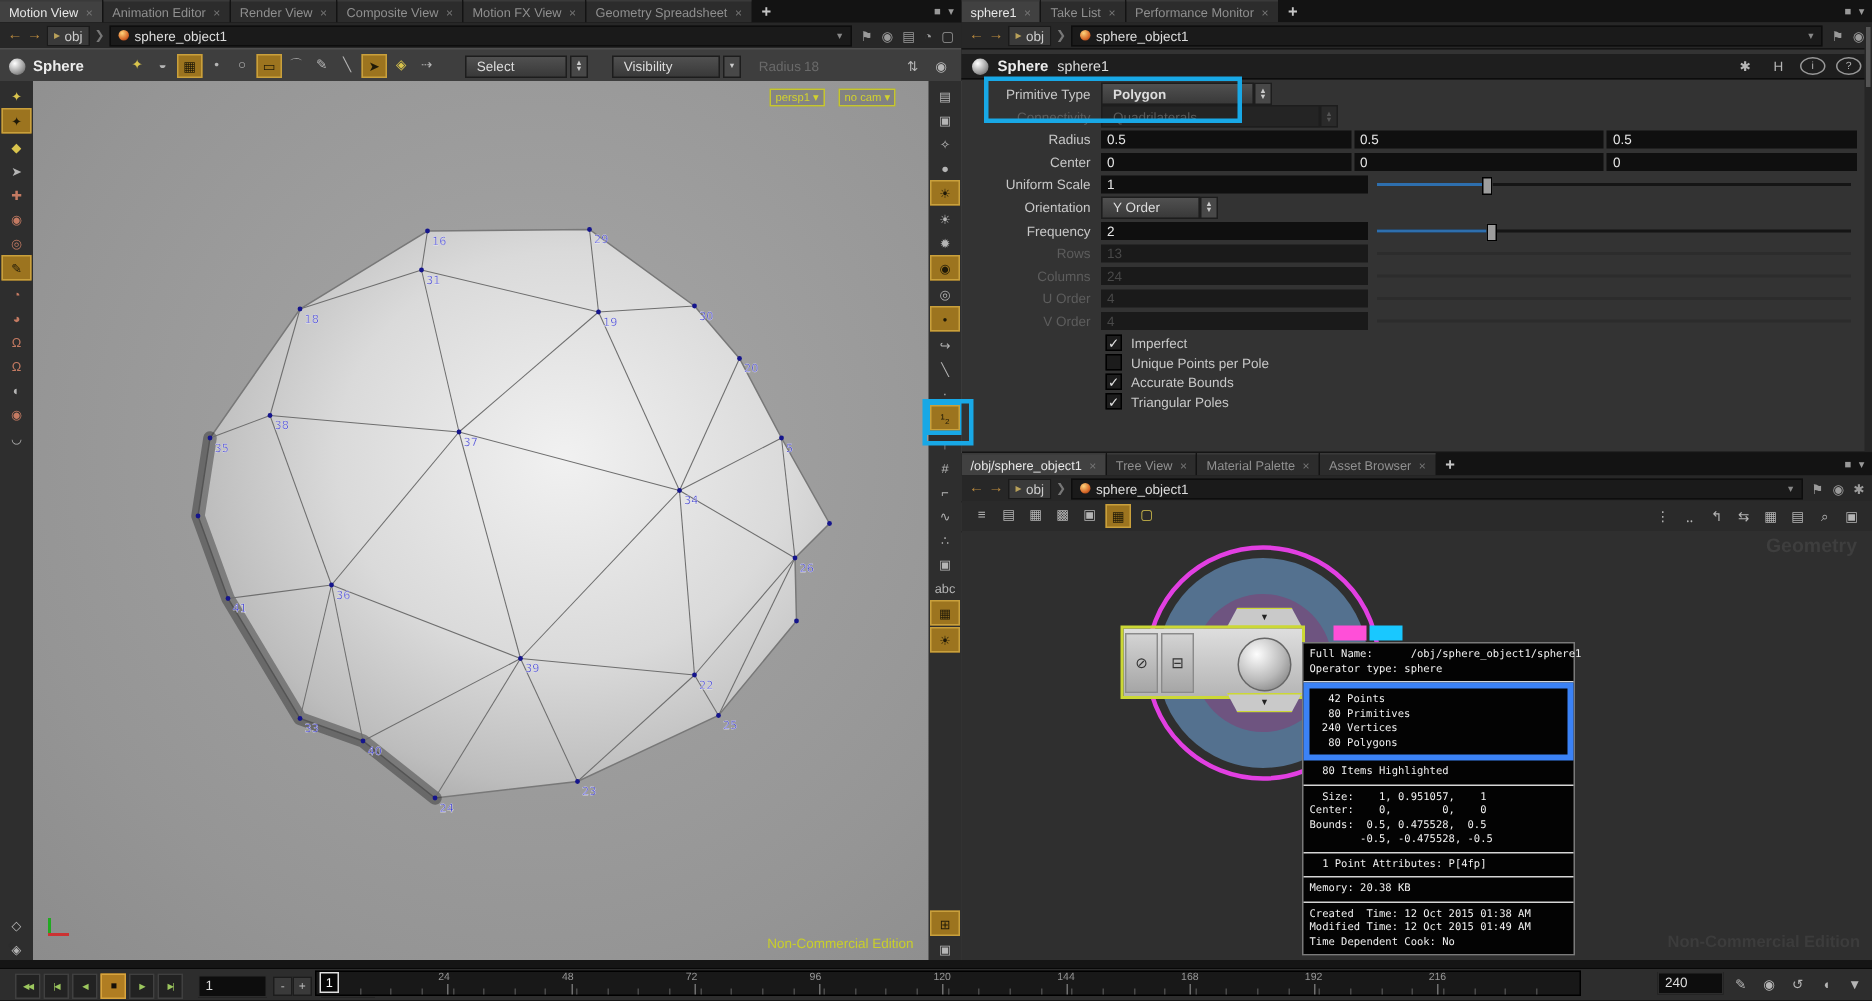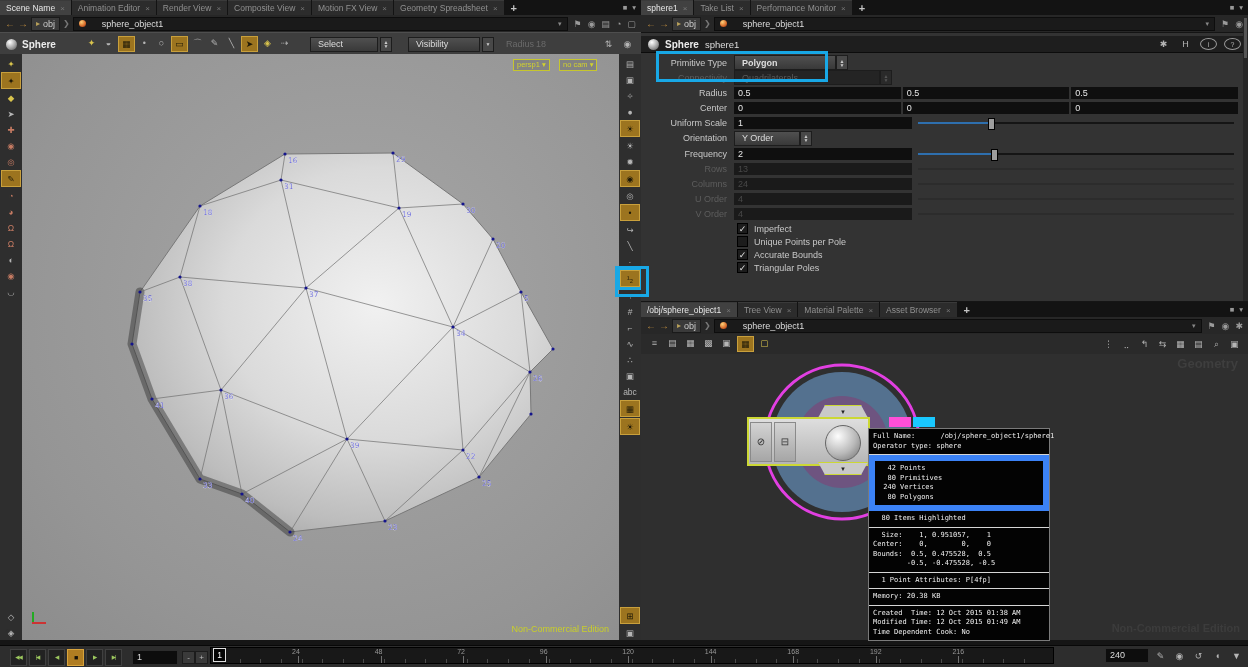--- a/index.html
+++ b/index.html
@@ -11,21 +11,21 @@
   .tx{font-size:8px;color:#777;}
   .tab-add{color:#c5c5c5;font-size:11px;padding:0 6px;align-self:center;font-weight:bold;}
   .tabbar-end{margin-left:auto;display:flex;gap:5px;padding:0 5px;color:#999;font-size:7.5px;align-self:center;}
   
   .pathbar{position:absolute;height:17px;background:#272727;display:flex;align-items:center;gap:3px;padding:0 5px;font-size:9px;border-bottom:1px solid #141414;}
   .nav{color:#b9893e;font-size:10px;line-height:10px;}
   .chip{background:#3a3a3a;border:1px solid #1a1a1a;padding:0 4px;height:12px;color:#ccc;display:flex;gap:3px;align-items:center;}
   .ci-folder{color:#b9a15a;font-size:8px;}
   .ci-ball{width:7px;height:7px;border-radius:50%;background:radial-gradient(circle at 35% 30%,#ffd27a,#d86a2a 60%,#7a2a10);}
   .bc-sep{color:#777;font-size:8px;}
-  .path-field{flex:1;background:#1a1a1a;border:1px solid #0d0d0d;height:12px;padding:0 5px;color:#ddd;display:flex;align-items:center;gap:16px;font-size:9px;}
+  .path-field{flex:1;background:#1a1a1a;border:1px solid #0d0d0d;height:12px;padding:0 5px;color:#ddd;display:flex;align-items:center;gap:4px;font-size:9px;}
   .pf-end{margin-left:auto;color:#888;font-size:7px;}
   .pend{display:flex;gap:6px;color:#9a9a9a;font-size:9px;align-items:center;padding-left:3px;}
   
   .vtoolbar{position:absolute;background:#3e3e3e;border-top:1px solid #4e4e4e;border-bottom:1px solid #101010;display:flex;align-items:center;gap:2px;padding:0 6px;}
   .obj-label{font-weight:bold;color:#ececec;font-size:10px;display:flex;align-items:center;gap:5px;margin-right:26px;}
   .ball-mini{width:11px;height:11px;border-radius:50%;background:radial-gradient(circle at 35% 30%,#fff,#9a9a9a 60%,#4a4a4a);}
   .icon{min-width:15px;height:14px;display:flex;align-items:center;justify-content:center;font-size:9px;color:#b5b5b5;cursor:default;}
   .icon.y{color:#d9c44d;}
   .icon.r{color:#c47a62;}
   .icon.a{background:#9c741f;border:1px solid #c9a03c;color:#201a08;}
@@ -79,21 +79,21 @@
   .flagbtn{width:20px;height:38px;margin:1px;background:linear-gradient(#d3d3d3,#a6a6a6);border:1px solid #8a8a8a;display:flex;align-items:center;justify-content:center;color:#333;font-size:10px;}
   .nball{position:absolute;width:34px;height:34px;border-radius:50%;background:radial-gradient(circle at 35% 30%,#fdfdfd,#b9b9b9 55%,#6e6e6e);border:1px solid #666;z-index:6;}
   .conn{position:absolute;width:48px;height:11px;background:#c9c9c9;border:1px solid #ccd835;display:flex;align-items:center;justify-content:center;font-size:6px;color:#222;z-index:5;}
   .conn.top{clip-path:polygon(14% 0,86% 0,100% 100%,0 100%);}
   .conn.bot{clip-path:polygon(0 0,100% 0,86% 100%,14% 100%);}
   .chipf{position:absolute;width:22px;height:10px;z-index:6;}
   
   .popup{position:absolute;left:868px;top:428px;width:180px;background:#030303;border:1px solid #7a7a7a;font-family:"DejaVu Sans Mono",monospace;font-size:7px;line-height:9.5px;color:#f0f0f0;z-index:50;}
   .psec{padding:3px 4px;border-bottom:1px solid #d6d6d6;white-space:pre;}
   .psec:last-child{border-bottom:none;}
-  .psec.hl{border:6px solid #3b82f6;padding:3px 4px;}
+  .psec.hl{border:4px solid #3b82f6;padding:3px 4px;}
   
   .playbar{position:absolute;left:0;top:645px;width:1248px;height:22px;background:#2d2d2d;border-top:1px solid #080808;display:flex;align-items:center;padding-left:10px;z-index:20;}
   .tbtn{width:15px;height:15px;background:#222;border:1px solid #404040;color:#9cc75e;font-size:5.5px;display:flex;align-items:center;justify-content:center;margin-right:2px;letter-spacing:-1px;}
   .tbtn.stop{background:#b07d22;border:1px solid #d9a43c;color:#151008;font-size:7px;}
   .pfld{background:#0d0d0d;border:1px solid #2c2c2c;color:#ddd;font-size:9px;height:13px;line-height:13px;padding:0 4px;}
   .mini{width:11px;height:11px;background:#3a3a3a;border:1px solid #1c1c1c;color:#bbb;font-size:8px;display:flex;align-items:center;justify-content:center;}
   .ruler{position:absolute;left:210px;top:647px;width:842px;height:15px;background:#181818;border:1px solid #000;z-index:21;}
   .rlabel{position:absolute;top:0px;font-size:7px;color:#979797;}
   .rtick{position:absolute;bottom:0;width:1px;background:#707070;}
   .frame-marker{position:absolute;left:2px;top:0px;border:1px solid #dedede;background:#050505;color:#fff;font-size:8.5px;width:11px;height:12px;display:flex;align-items:center;justify-content:center;z-index:22;}
@@ -101,21 +101,21 @@
   .pb-right{position:absolute;right:4px;top:648px;display:flex;gap:4px;align-items:center;z-index:21;}
   svg text{font-family:"DejaVu Sans",sans-serif;}
 </style>
 </head>
 <body>
 
 <div id="app">
 
   <div class="tabbar" id="lp-tabs" style="left:0;top:0;width:641px;">
       <div class="tab active">
-        <span>Scene Name</span>
+        <span>Motion View</span>
         <span class="tx">×</span>
       </div>
       <div class="tab">
         <span>Animation Editor</span>
         <span class="tx">×</span>
       </div>
       <div class="tab">
         <span>Render View</span>
         <span class="tx">×</span>
       </div>

